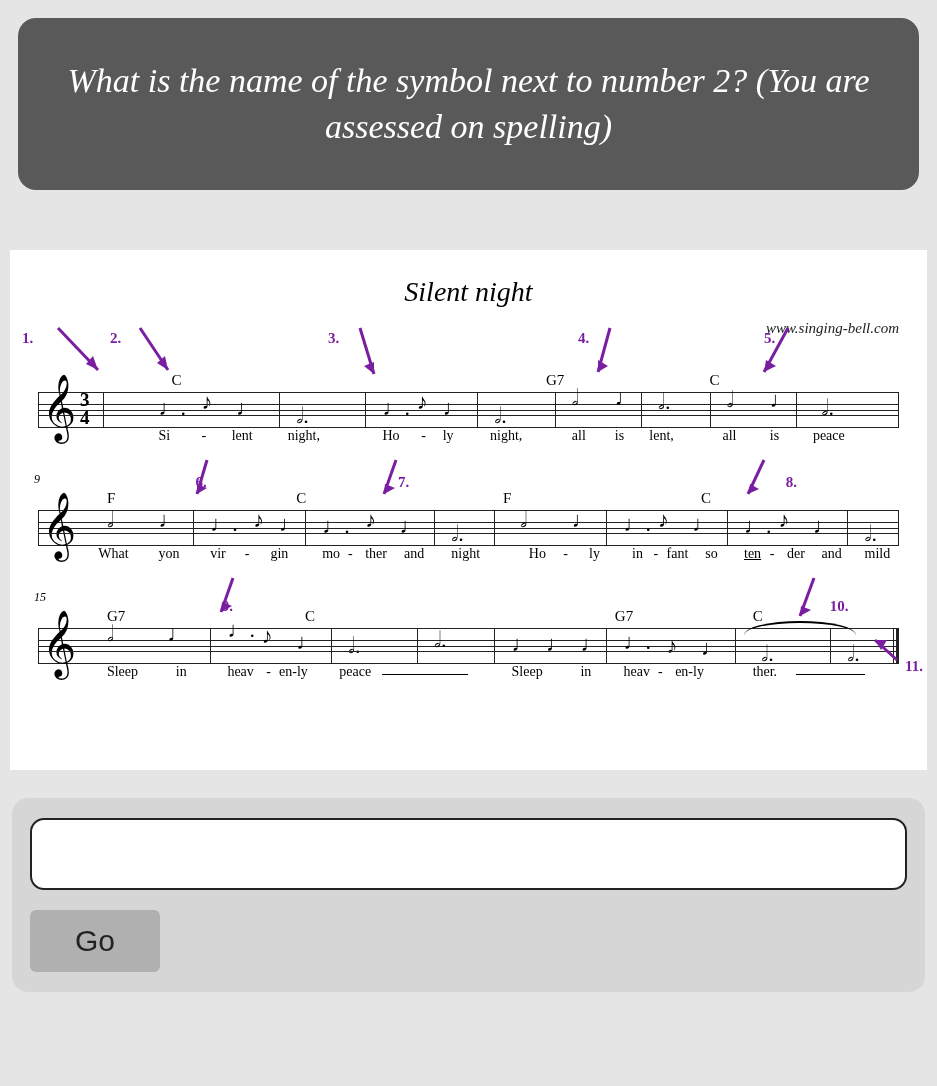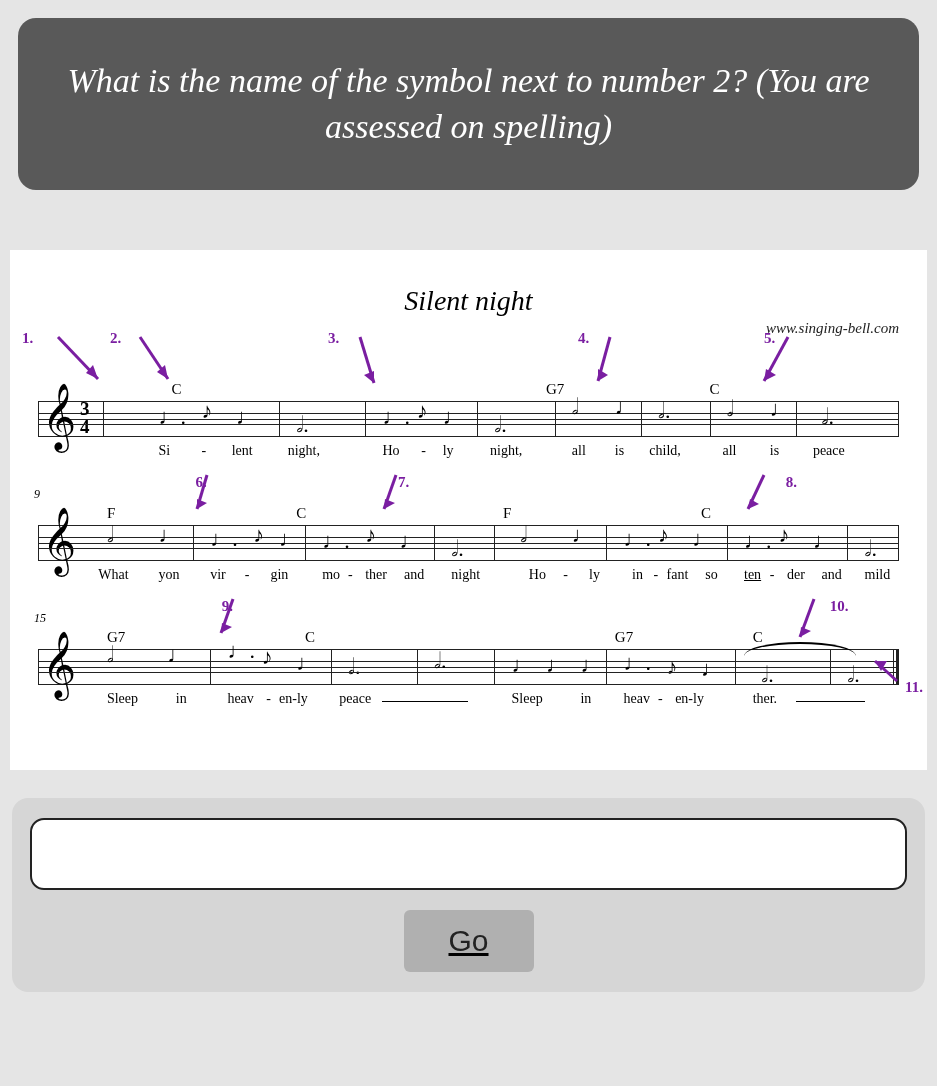--- a/index.html
+++ b/index.html
@@ -20,21 +20,21 @@
   .question-text {
     color: #fff;
     font-style: italic;
     font-size: 34px;
     line-height: 1.35;
     font-weight: 500;
   }
   .sheet-container {
     background: #fff;
     margin: 60px 10px 0 10px;
-    padding: 29px 10px 22px 10px;
+    padding: 20px 10px 22px 10px;
     position: relative;
     height: 520px;
   }
   .sheet-title {
     text-align: center;
     font-size: 28px;
     font-style: italic;
     font-family: Georgia, serif;
     margin-top: 6px;
   }
@@ -109,21 +109,20 @@
   }
   .chord-row {
     position: relative;
     height: 20px;
     font-size: 15px;
   }
   .chord { position: absolute; top: 0; }
   .lyric-row {
     position: relative;
     height: 22px;
-    margin-top: 6px;
     font-size: 14px;
   }
   .lyric { position: absolute; top: 0; white-space: nowrap; }
   .measure-num {
     position: absolute;
     left: -4px;
     top: -18px;
     font-size: 12px;
     font-style: italic;
   }
@@ -153,23 +152,22 @@
     height: 72px;
     border: 2.5px solid #222;
     border-radius: 14px;
     background: #fff;
     font-size: 26px;
     padding: 0 18px;
     outline: none;
   }
   .go-row {
     display: flex;
-    justify-content: center;
+    justify-content: flex-start;
     margin-top: 20px;
-    text-decoration: underline;
   }
   .go-btn {
     background: #b0b0b0;
     border: none;
     border-radius: 6px;
     width: 130px;
     height: 62px;
     font-size: 30px;
     font-family: Arial, sans-serif;
     color: #222;
@@ -276,21 +274,21 @@
       <span class="lyric" style="left:14%;">Si</span>
       <span class="lyric" style="left:19%;">-</span>
       <span class="lyric" style="left:22.5%;">lent</span>
       <span class="lyric" style="left:29%;">night,</span>
       <span class="lyric" style="left:40%;">Ho</span>
       <span class="lyric" style="left:44.5%;">-</span>
       <span class="lyric" style="left:47%;">ly</span>
       <span class="lyric" style="left:52.5%;">night,</span>
       <span class="lyric" style="left:62%;">all</span>
       <span class="lyric" style="left:67%;">is</span>
-      <span class="lyric" style="left:71%;">child,</span>
+      <span class="lyric" style="left:71%;">lent,</span>
       <span class="lyric" style="left:79.5%;">all</span>
       <span class="lyric" style="left:85%;">is</span>
       <span class="lyric" style="left:90%;">peace</span>
     </div>
   </div>
 
   <div style="position:absolute;top:224px;left:18px;right:18px;height:0;">
     <span class="marker marker-label" style="left:19%;">6.</span>
     <span class="marker marker-label" style="left:42%;">7.</span>
     <span class="marker marker-label" style="left:86%;">8.</span>

